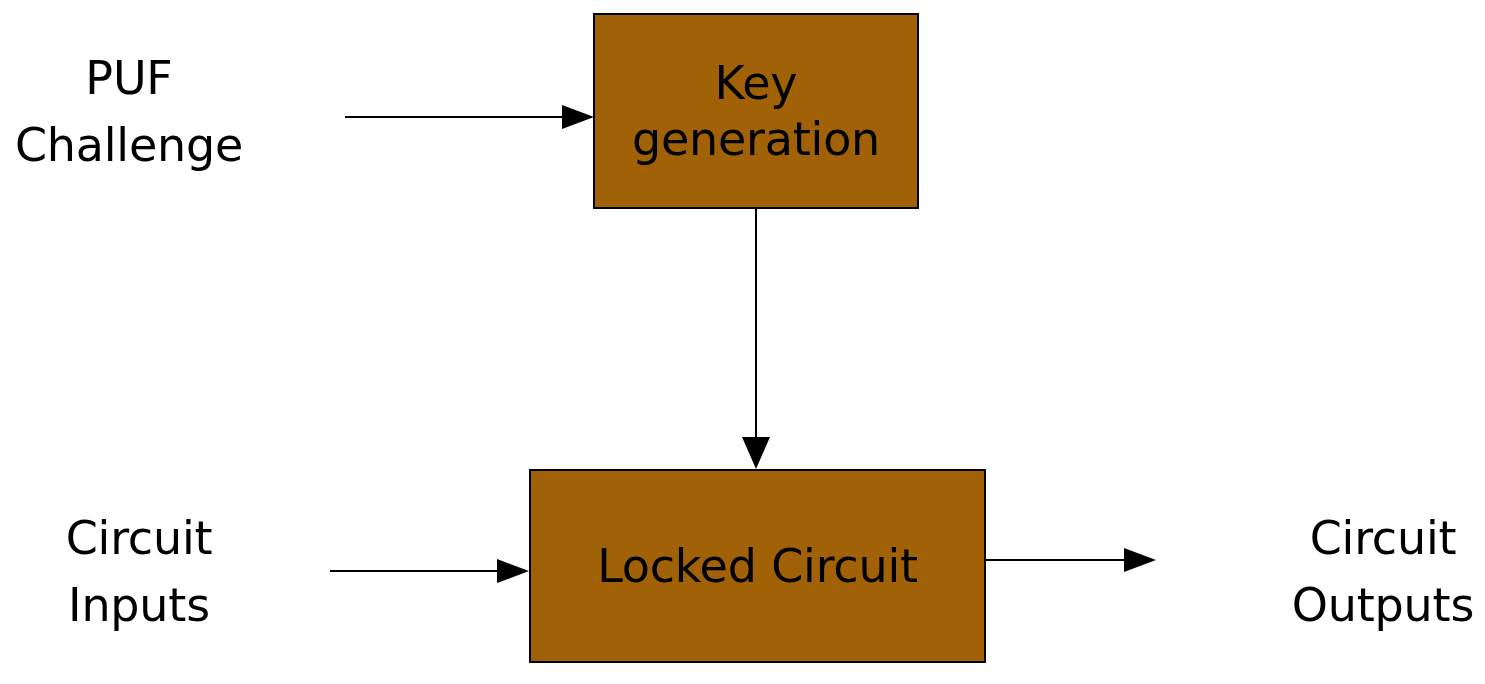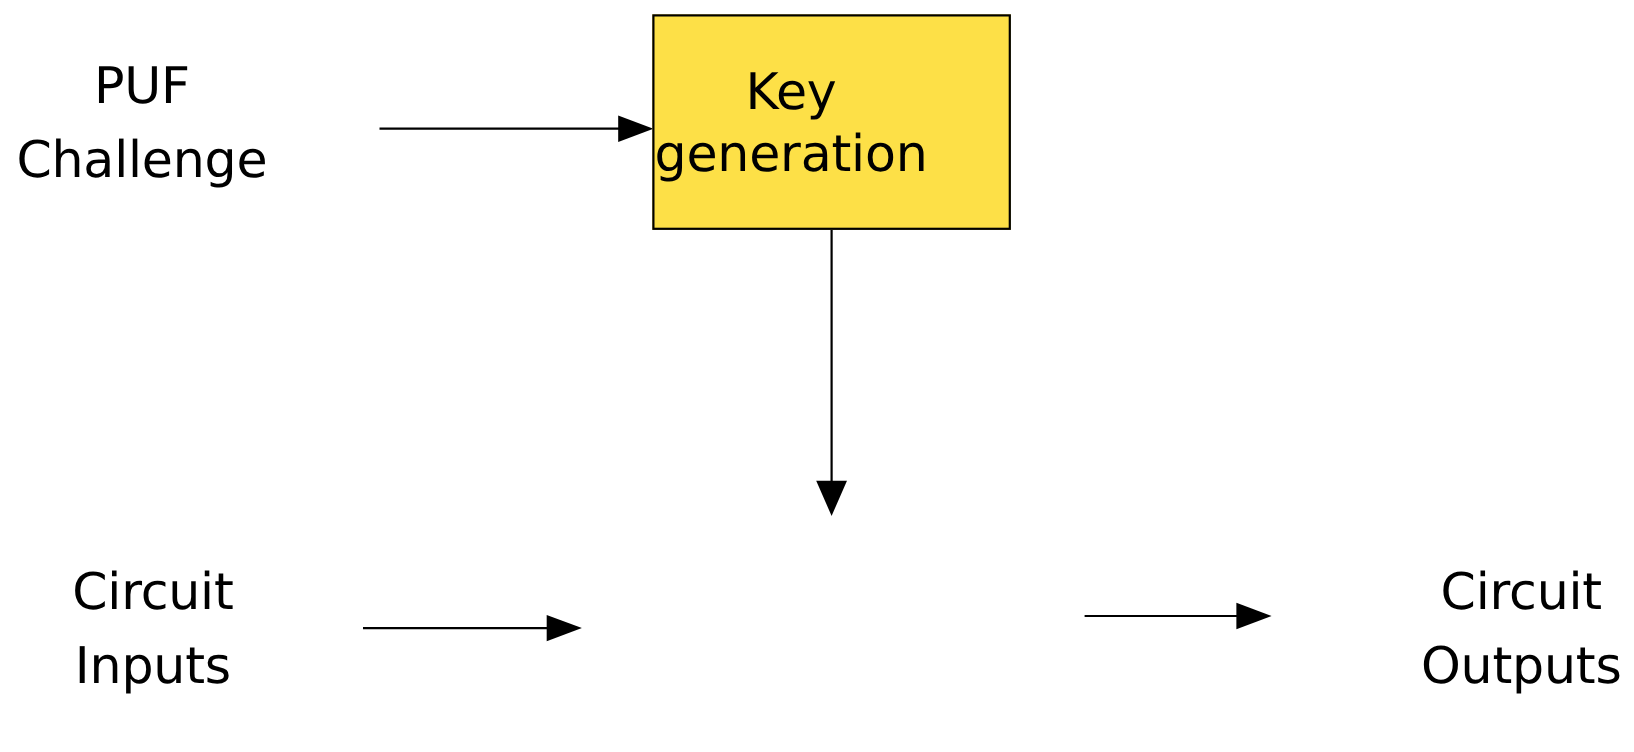--- a/index.html
+++ b/index.html
@@ -19,23 +19,24 @@
     position: absolute;
     left: 0;
     top: 0;
     width: 1485px;
     height: 684px;
   }
   .node-box {
     position: absolute;
     box-sizing: border-box;
     border: 2px solid #000000;
-    background: #fde047;
+    background: #a16207;
     display: flex;
     align-items: center;
+    justify-content: center;
   }
   .node-label {
     font-size: 46px;
     line-height: 1.22;
     color: #000000;
     text-align: center;
     white-space: pre-line;
     letter-spacing: -0.2px;
   }
   .free-label {
@@ -102,20 +103,23 @@
       <line x1="986" y1="560" x2="1140" y2="560" stroke="#000000" stroke-width="2"></line>
       <polygon points="1124,548 1156,560 1124,572" fill="#000000"></polygon>
     </g>
   </svg>
 
   <div class="node-box" id="box-key-generation">
     <span class="node-label">Key
 generation</span>
   </div>
 
+  <div class="node-box" id="box-locked-circuit">
+    <span class="node-label">Locked Circuit</span>
+  </div>
 
   <div class="free-label" id="label-puf-challenge">PUF
 Challenge</div>
 
   <div class="free-label" id="label-circuit-inputs">Circuit
 Inputs</div>
 
   <div class="free-label" id="label-circuit-outputs">Circuit
 Outputs</div>
 

